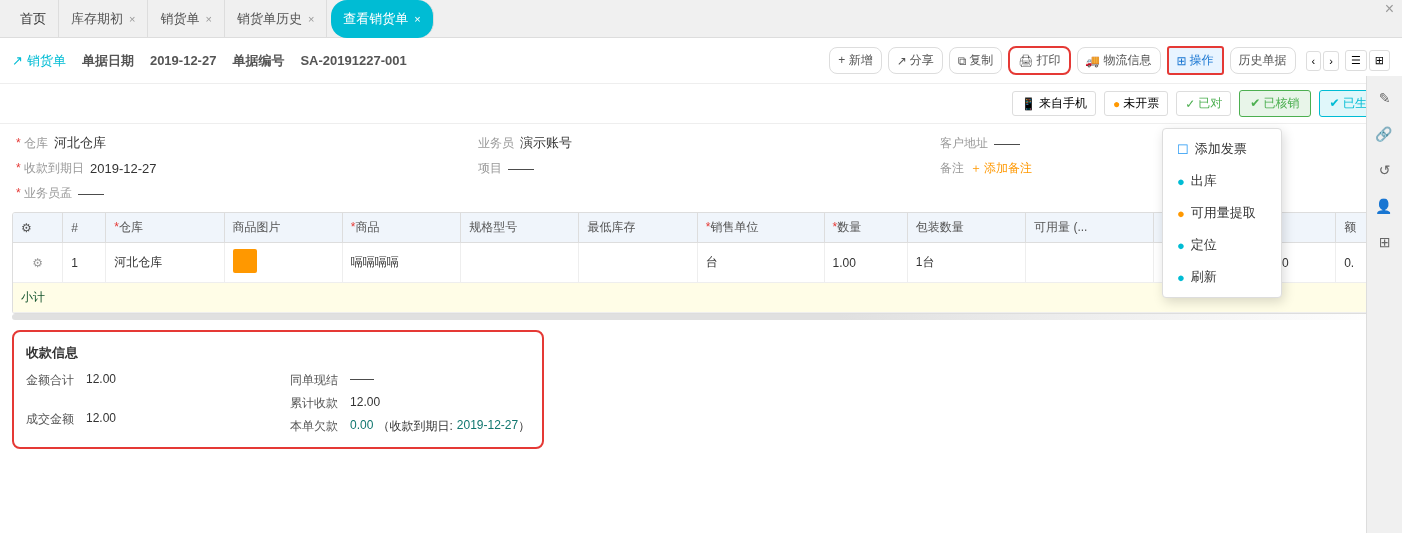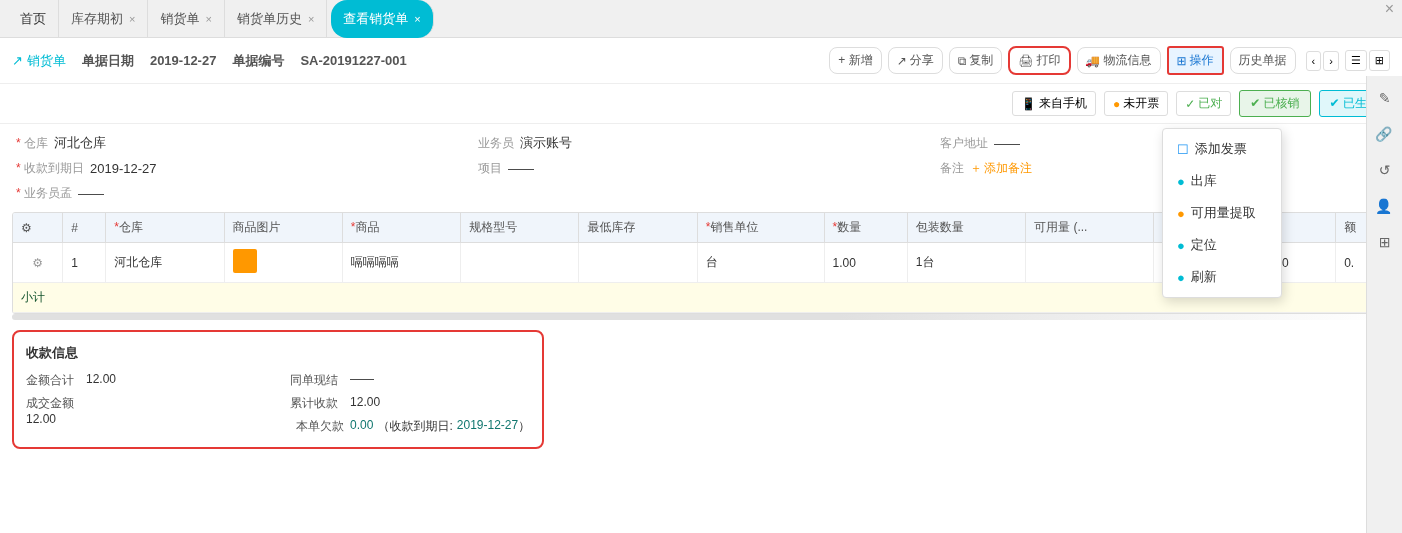--- a/index.html
+++ b/index.html
@@ -302,35 +302,35 @@
 
   
   <div class="payment-box" style="border:2px solid #e53935;">
     <div class="payment-title">收款信息</div>
     <div class="payment-grid">
       <div>
         <div class="payment-row">
           <span class="payment-label">金额合计</span>
           <span class="payment-val">12.00</span>
         </div>
-        <div class="payment-row" style="margin-top:6px;flex-direction:column;">
+        <div class="payment-row" style="margin-top:22px;">
           <span class="payment-label">成交金额</span>
           <span class="payment-val">12.00</span>
         </div>
       </div>
       <div>
         <div class="payment-row">
           <span class="payment-label">同单现结</span>
           <span class="payment-val">——</span>
         </div>
         <div class="payment-row" style="margin-top:6px;">
           <span class="payment-label">累计收款</span>
           <span class="payment-val">12.00</span>
         </div>
-        <div class="payment-row" style="margin-top:6px;text-align:center;">
+        <div class="payment-row" style="margin-top:6px;">
           <span class="payment-label">本单欠款</span>
           <span class="payment-val red">0.00</span>
           <span class="payment-val" style="margin-left:4px;">（收款到期日:</span>
           <span class="payment-val red" style="margin-left:4px;">2019-12-27</span>
           <span class="payment-val">）</span>
         </div>
       </div>
     </div>
   </div>
 

